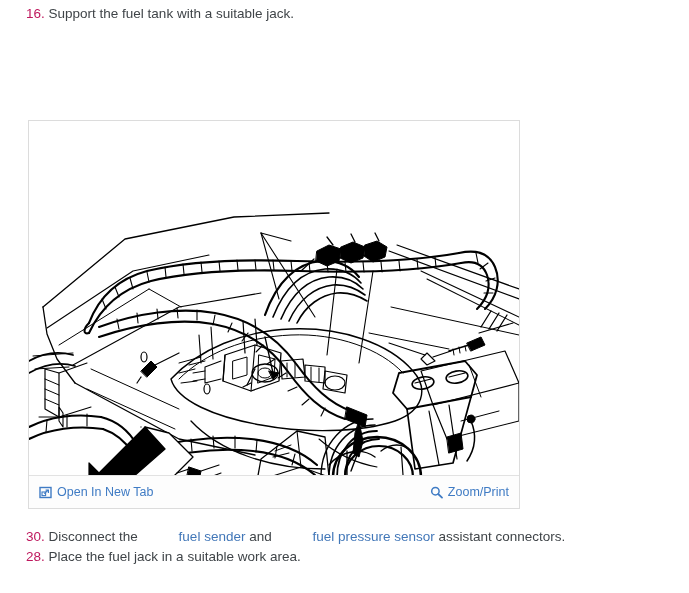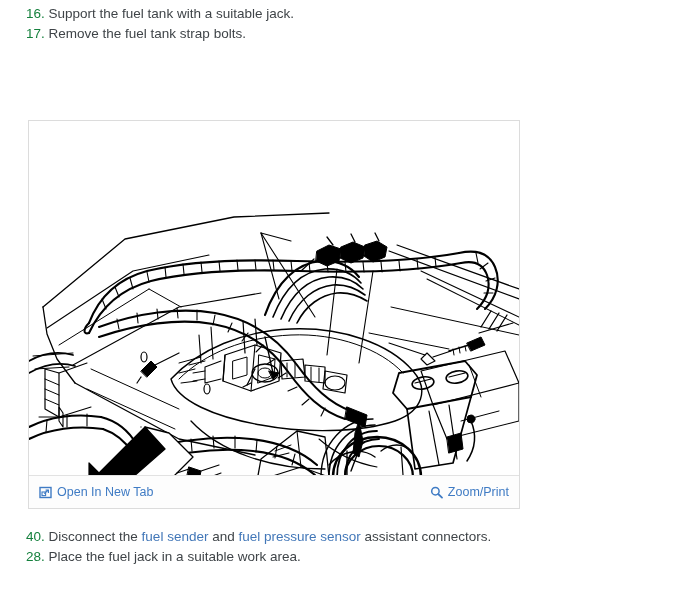--- a/index.html
+++ b/index.html
@@ -28,26 +28,27 @@
     top: 527px;
     width: 640px;
   }
   .step-line {
     font-size: 13.5px;
     line-height: 20px;
     color: #3f4448;
     white-space: nowrap;
   }
   .step-num {
-    color: #15803d;
+    color: #be185d;
   }
   .lnk {
     color: #4277b8;
     text-decoration: none;
     cursor: pointer;
+    margin-left: 37px;
   }
 
   
   .figure-frame {
     position: absolute;
     left: 28px;
     top: 120px;
     width: 492px;
     height: 389px;
     border: 1px solid #dcdcdc;
@@ -102,24 +103,20 @@
     flex: none;
   }
 </style>
 </head>
 <body>
 
 <div class="steps-top">
   <div class="step-line">
     <span class="step-num">16.</span>
     <span>Support the fuel tank with a suitable jack.</span>
-  </div>
-  <div class="step-line">
-    <span class="step-num">17.</span>
-    <span>Remove the fuel tank strap bolts.</span>
   </div>
 </div>
 
 <div class="figure-frame">
 
   <div class="figure-canvas">
     <svg width="490" height="357" viewBox="0 0 490 357" xmlns="http://www.w3.org/2000/svg">
       <rect x="0" y="0" width="490" height="357" fill="#ffffff"></rect>
 
       <g stroke="#000000" fill="none" stroke-width="1.6" stroke-linecap="round" stroke-linejoin="round">
@@ -394,20 +391,20 @@
         </svg>
       </span>
       <span>Zoom/Print</span>
     </div>
   </div>
 
 </div>
 
 <div class="steps-bottom">
   <div class="step-line">
-    <span class="step-num">40.</span>
+    <span class="step-num">30.</span>
     <span>Disconnect the </span><a class="lnk">fuel sender</a><span> and </span><a class="lnk">fuel pressure sensor</a><span> assistant connectors.</span>
   </div>
   <div class="step-line">
     <span class="step-num">28.</span>
     <span>Place the fuel jack in a suitable work area.</span>
   </div>
 </div>
 
 </body></html>

